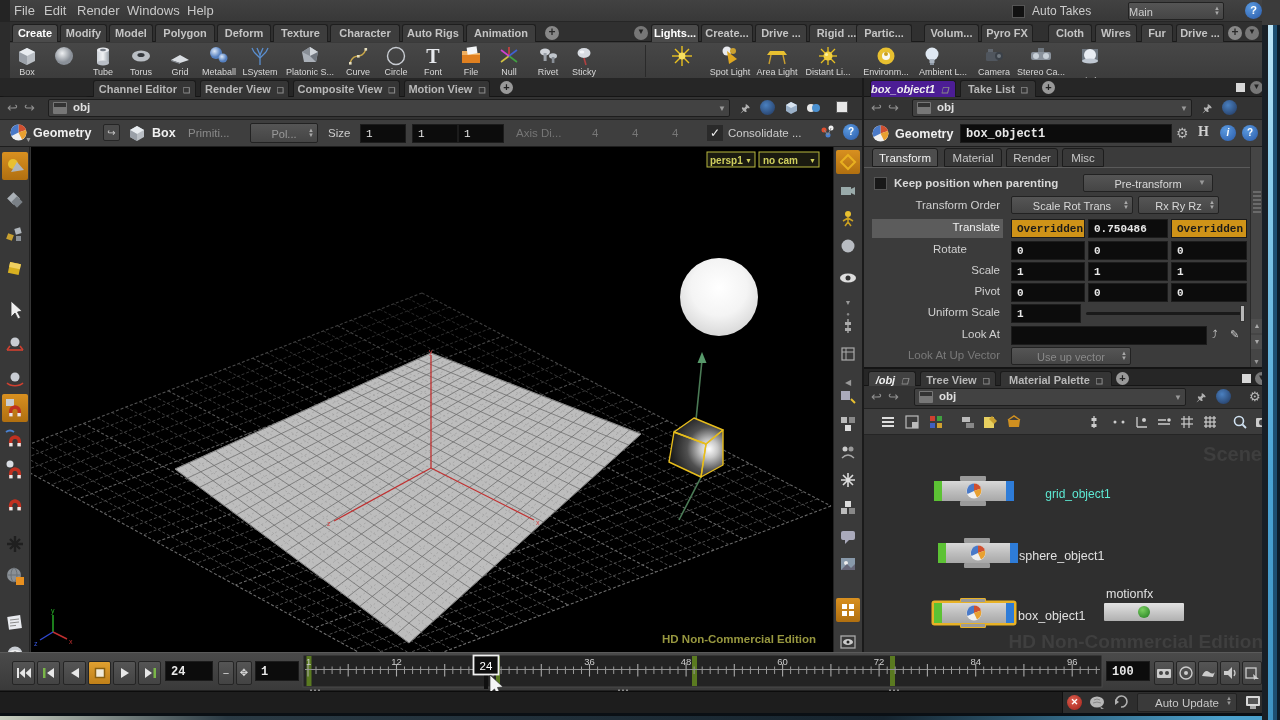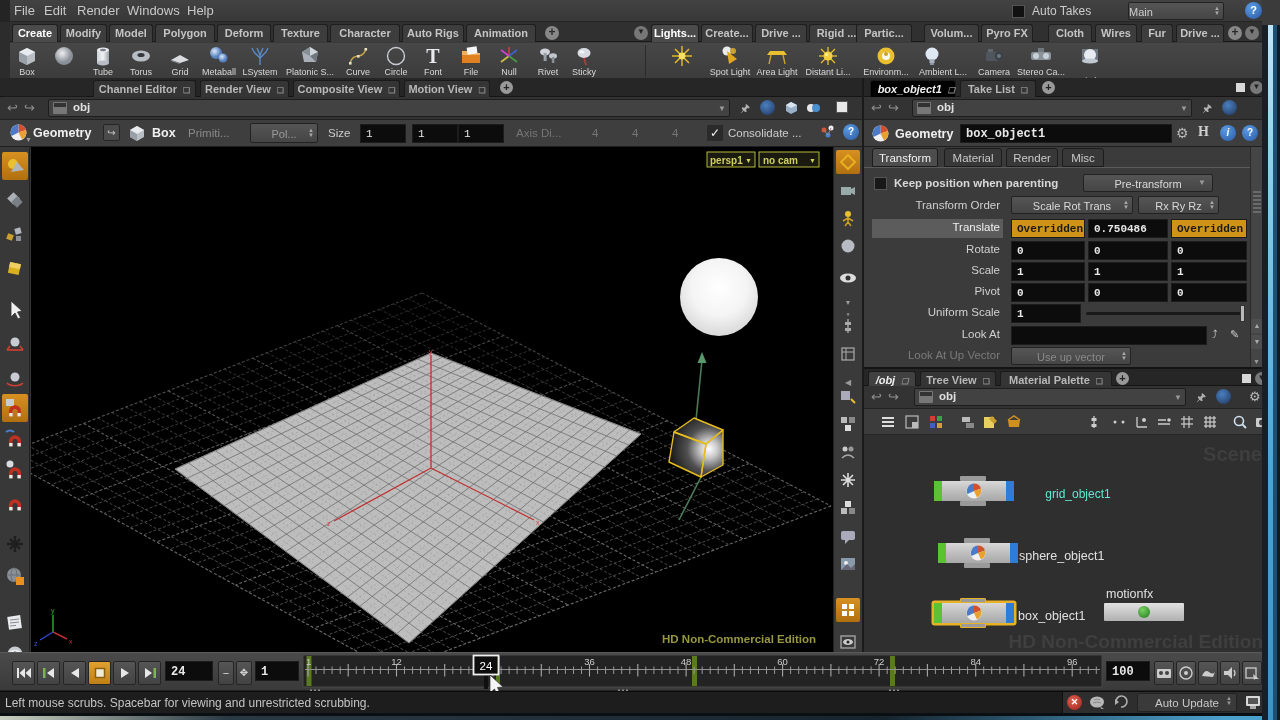--- a/index.html
+++ b/index.html
@@ -770,21 +770,21 @@
             <rect x="3" y="4" width="14" height="12" fill="none" stroke="#aaa" stroke-width="1.3"></rect>
             <ellipse cx="10" cy="10" rx="5" ry="3" fill="#ccc"></ellipse>
             <circle cx="10" cy="10" r="1.5" fill="#222"></circle>
           </svg>
         </div>
       </div>
     </div>
   </div>
 <div class="abs" style="left:862px;top:78px;width:400px;height:574px;background:#3b3b3b;border-left:2px solid #1a1a1a">
     <div class="abs" style="left:0;top:0;width:400px;height:19px;background:#262626;border-bottom:1px solid #151515">
-      <div style="position:absolute;left:6px;top:2px;width:86px;height:17px;background:#000000;border:1px solid #1a1a1a;border-bottom:none;border-radius:3px 3px 0 0;color:#f0f0f0;font-style:italic;font-size:11px;font-weight:bold;text-align:right;line-height:16px">box_object1<span style="color:#888;font-size:8px;margin-left:6px">❏</span></div>
+      <div style="position:absolute;left:6px;top:2px;width:86px;height:17px;background:#4c1d95;border:1px solid #1a1a1a;border-bottom:none;border-radius:3px 3px 0 0;color:#f0f0f0;font-style:italic;font-size:11px;font-weight:bold;text-align:left;line-height:16px">box_object1<span style="color:#888;font-size:8px;margin-left:6px">❏</span></div>
       <div style="position:absolute;left:96px;top:2px;width:76px;height:17px;background:#353535;border:1px solid #1a1a1a;border-bottom:none;border-radius:3px 3px 0 0;color:#b8b8b8;font-style:normal;font-size:11px;font-weight:bold;text-align:center;line-height:16px">Take List<span style="color:#888;font-size:8px;margin-left:6px">❏</span></div>
       <div class="abs" style="left:178px;top:3px;width:13px;height:13px;border-radius:50%;background:#999;color:#222;text-align:center;line-height:12px;font-size:11px;font-weight:bold">+</div>
       <div class="abs" style="left:372px;top:5px;width:9px;height:9px;background:#d8d8d8"></div>
       <div class="abs" style="left:386px;top:3px;width:13px;height:13px;border-radius:50%;background:#777;color:#222;text-align:center;line-height:11px;font-size:8px">▼</div>
     </div>
     <div class="abs" style="left:0;top:19px;width:400px;height:23px;background:#333;border-bottom:1px solid #222">
       <span class="abs" style="left:7px;top:3px;color:#909090;font-size:13px">↩</span>
       <span class="abs" style="left:24px;top:3px;color:#909090;font-size:13px">↪</span>
       <div class="abs" style="left:48px;top:2px;width:280px;height:18px;background:#424242;border:1px solid #1d1d1d;border-radius:2px">
         <div class="abs" style="left:4px;top:2px;width:14px;height:12px;background:#777;border-radius:1px">
@@ -827,21 +827,21 @@
         </div></div>
       <div style="position:absolute;left:274px;top:49px;width:81px;height:18px;background:linear-gradient(#555,#454545);border:1px solid #222;border-radius:2px;color:#d8d8d8;font-size:11px;text-align:center;line-height:18px;overflow:hidden">Rx Ry Rz<div style="position:absolute;right:3px;top:0;height:100%;display:flex;flex-direction:column;justify-content:center;color:#aaa;font-size:6px;line-height:5px">
           <span>▲</span>
           <span>▼</span>
         </div></div>
       <div class="abs" style="left:8px;top:72px;width:131px;height:19px;background:#5c5c5c"></div>
       <div style="position:absolute;left:36px;top:74px;width:100px;text-align:right;color:#f0f0f0;font-size:11.5px;font-weight:normal;white-space:nowrap">Translate</div>
       <div style="position:absolute;left:147px;top:72px;width:74px;height:19px;background:#cf9318;border:1px solid #1c1c1c;color:#1a1a1a;font-size:11px;font-family:'Liberation Mono',monospace;font-weight:bold;line-height:19px;padding-left:5px;box-sizing:border-box;overflow:hidden">Overridden</div>
       <div style="position:absolute;left:224px;top:72px;width:80px;height:19px;background:#0c0c0c;border:1px solid #1c1c1c;color:#e8e8e8;font-size:11px;font-family:'Liberation Mono',monospace;font-weight:bold;line-height:19px;padding-left:5px;box-sizing:border-box;overflow:hidden">0.750486</div>
       <div style="position:absolute;left:307px;top:72px;width:76px;height:19px;background:#cf9318;border:1px solid #1c1c1c;color:#1a1a1a;font-size:11px;font-family:'Liberation Mono',monospace;font-weight:bold;line-height:19px;padding-left:5px;box-sizing:border-box;overflow:hidden">Overridden</div>
-      <div style="position:absolute;left:36px;top:96px;width:100px;text-align:right;color:#d0d0d0;font-size:11.5px;font-weight:normal;white-space:nowrap">Rotate</div>
+      <div style="position:absolute;left:36px;top:96px;width:100px;text-align:center;color:#d0d0d0;font-size:11.5px;font-weight:normal;white-space:nowrap">Rotate</div>
       <div style="position:absolute;left:147px;top:94px;width:74px;height:19px;background:#0c0c0c;border:1px solid #1c1c1c;color:#e8e8e8;font-size:11px;font-family:'Liberation Mono',monospace;font-weight:bold;line-height:19px;padding-left:5px;box-sizing:border-box;overflow:hidden">0</div>
       <div style="position:absolute;left:224px;top:94px;width:80px;height:19px;background:#0c0c0c;border:1px solid #1c1c1c;color:#e8e8e8;font-size:11px;font-family:'Liberation Mono',monospace;font-weight:bold;line-height:19px;padding-left:5px;box-sizing:border-box;overflow:hidden">0</div>
       <div style="position:absolute;left:307px;top:94px;width:76px;height:19px;background:#0c0c0c;border:1px solid #1c1c1c;color:#e8e8e8;font-size:11px;font-family:'Liberation Mono',monospace;font-weight:bold;line-height:19px;padding-left:5px;box-sizing:border-box;overflow:hidden">0</div>
       <div style="position:absolute;left:36px;top:117px;width:100px;text-align:right;color:#d0d0d0;font-size:11.5px;font-weight:normal;white-space:nowrap">Scale</div>
       <div style="position:absolute;left:147px;top:115px;width:74px;height:19px;background:#0c0c0c;border:1px solid #1c1c1c;color:#e8e8e8;font-size:11px;font-family:'Liberation Mono',monospace;font-weight:bold;line-height:19px;padding-left:5px;box-sizing:border-box;overflow:hidden">1</div>
       <div style="position:absolute;left:224px;top:115px;width:80px;height:19px;background:#0c0c0c;border:1px solid #1c1c1c;color:#e8e8e8;font-size:11px;font-family:'Liberation Mono',monospace;font-weight:bold;line-height:19px;padding-left:5px;box-sizing:border-box;overflow:hidden">1</div>
       <div style="position:absolute;left:307px;top:115px;width:76px;height:19px;background:#0c0c0c;border:1px solid #1c1c1c;color:#e8e8e8;font-size:11px;font-family:'Liberation Mono',monospace;font-weight:bold;line-height:19px;padding-left:5px;box-sizing:border-box;overflow:hidden">1</div>
       <div style="position:absolute;left:36px;top:138px;width:100px;text-align:right;color:#d0d0d0;font-size:11.5px;font-weight:normal;white-space:nowrap">Pivot</div>
       <div style="position:absolute;left:147px;top:136px;width:74px;height:19px;background:#0c0c0c;border:1px solid #1c1c1c;color:#e8e8e8;font-size:11px;font-family:'Liberation Mono',monospace;font-weight:bold;line-height:19px;padding-left:5px;box-sizing:border-box;overflow:hidden">0</div>
       <div style="position:absolute;left:224px;top:136px;width:80px;height:19px;background:#0c0c0c;border:1px solid #1c1c1c;color:#e8e8e8;font-size:11px;font-family:'Liberation Mono',monospace;font-weight:bold;line-height:19px;padding-left:5px;box-sizing:border-box;overflow:hidden">0</div>
@@ -1213,21 +1213,20 @@
       </svg>
     </div>
     <div style="position:absolute;left:1242px;top:8px;width:20px;height:24px;background:linear-gradient(#555,#434343);border:1px solid #252525;border-radius:2px;display:flex;align-items:center;justify-content:center">
       <svg width="16" height="14">
         <rect x="2" y="2" width="10" height="10" fill="none" stroke="#ccc" stroke-width="1.3"></rect>
         <polygon points="9,8 15,13 11,13 10,14" fill="#ccc"></polygon>
       </svg>
     </div>
   </div>
 <div class="abs" style="left:0;top:691px;width:1280px;height:22px;background:#1d1d1d;border-top:1px solid #0c0c0c">
-    <div class="abs" style="left:5px;top:4px;color:#c4c4c4;font-size:12px">Left mouse scrubs. Spacebar for viewing and unrestricted scrubbing.</div>
     <div class="abs" style="left:1062px;top:0;width:218px;height:22px;background:#2e2e2e;border-left:1px solid #101010"></div>
     <div class="abs" style="left:1067px;top:3px;width:15px;height:15px;border-radius:50%;background:radial-gradient(circle at 40% 35%,#e06050,#a02018);color:#fff;font-size:9px;font-weight:bold;text-align:center;line-height:15px">✕</div>
     <div class="abs" style="left:1089px;top:3px;width:17px;height:15px"><svg width="17" height="15">
         <ellipse cx="8" cy="7" rx="7" ry="5.5" fill="#b8b8b8"></ellipse>
         <path d="M5 5 Q8 3 11 5 M4 8 Q8 6 12 8" stroke="#888" fill="none"></path>
         <polygon points="11,11 15,14 12,14" fill="#999"></polygon>
       </svg></div>
     <div class="abs" style="left:1113px;top:2px;width:17px;height:17px"><svg width="17" height="17">
         <path d="M3 8 A5.5 5.5 0 1 1 8 13" fill="none" stroke="#b0b0b0" stroke-width="1.6"></path>
         <polygon points="2,5 6,8 2,11" fill="#b0b0b0"></polygon>

